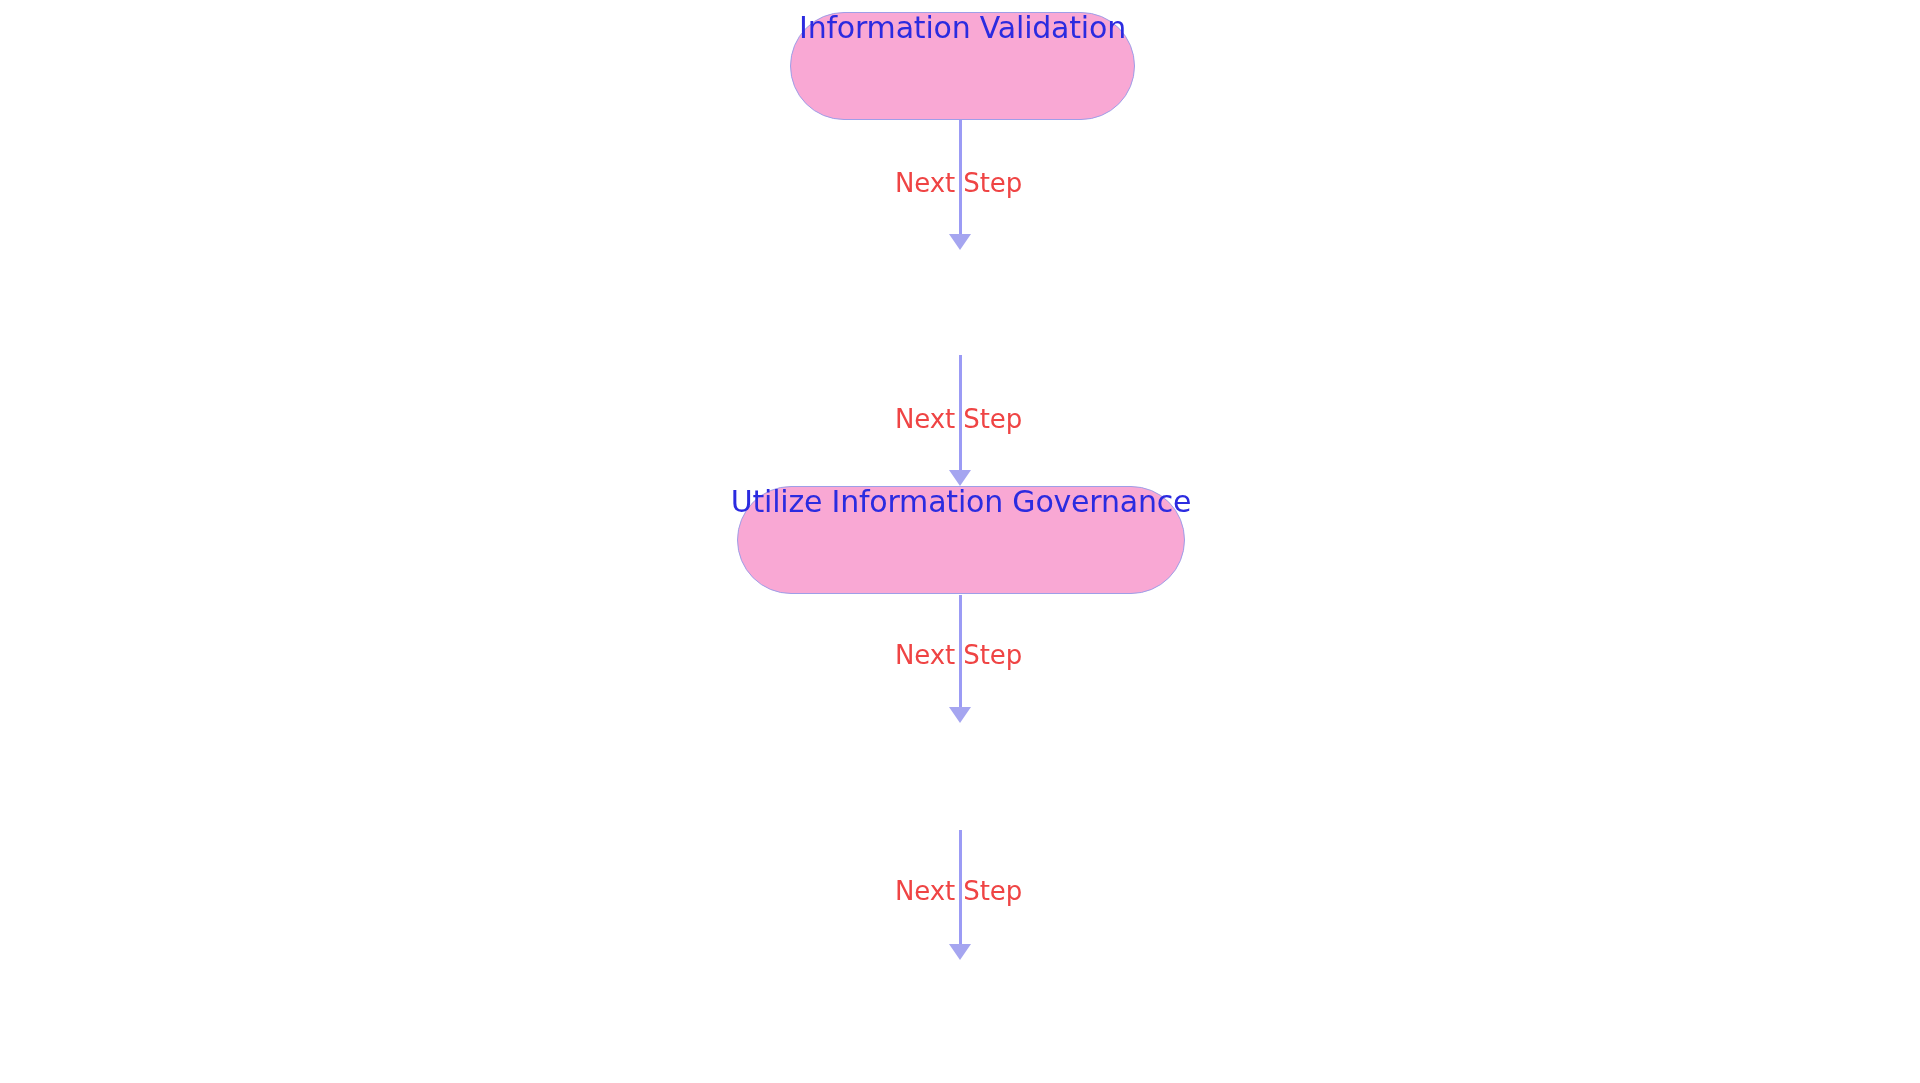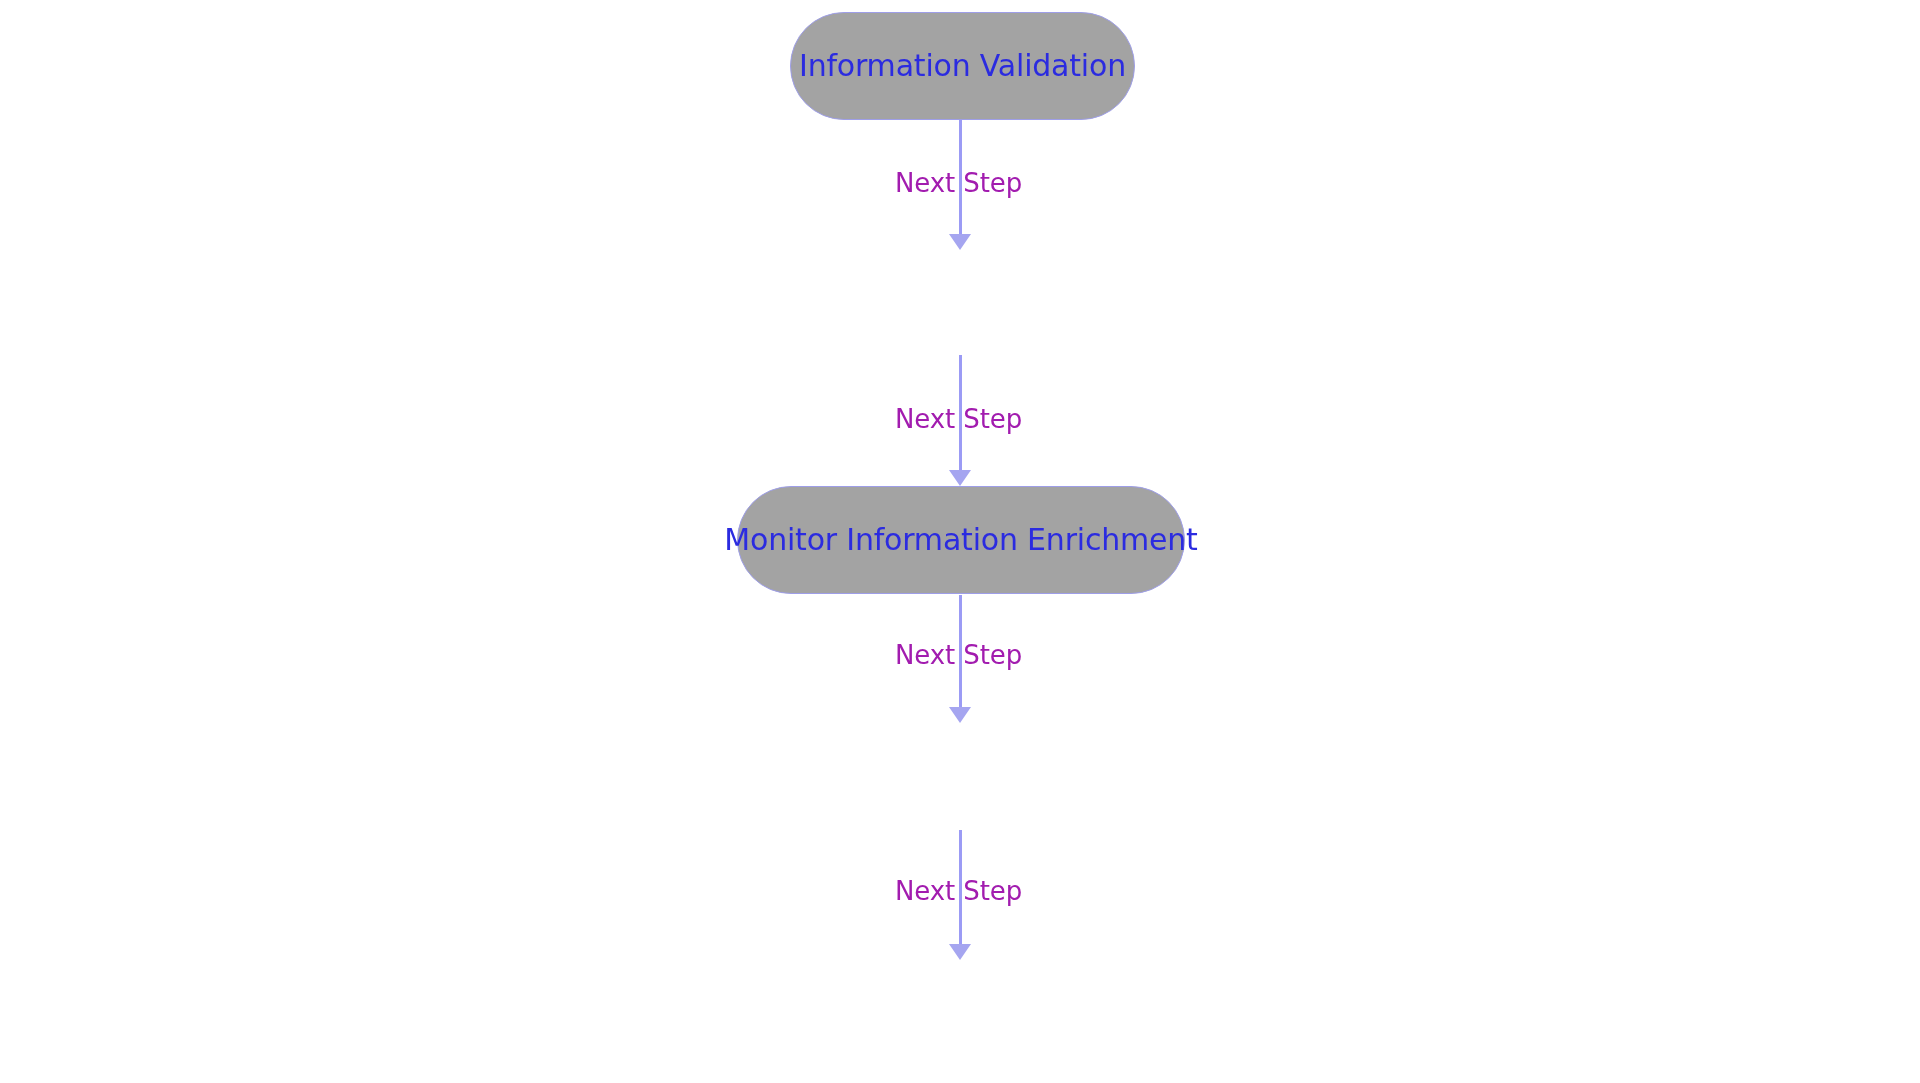--- a/index.html
+++ b/index.html
@@ -20,25 +20,25 @@
     width: 1920px;
     height: 1083px;
     background: #ffffff;
   }
 
   
   .node {
     position: absolute;
     box-sizing: border-box;
     height: 108px;
-    background: #a3a3a3;
+    background: #f9a8d4;
     border: 1.5px solid #9e9ee8;
     border-radius: 54px;
     display: flex;
-    align-items: center;
+    align-items: flex-start;
     justify-content: center;
     z-index: 3;
   }
   .node-label {
     color: #2b2be0;
     font-family: "DejaVu Sans", "Liberation Sans", sans-serif;
     font-size: 30px;
     font-weight: 400;
     letter-spacing: -0.2px;
     white-space: nowrap;
@@ -67,21 +67,21 @@
     position: absolute;
     left: -9.5px;
     width: 0;
     height: 0;
     border-left: 11px solid transparent;
     border-right: 11px solid transparent;
     border-top: 16px solid #a5a5f0;
   }
   .connector-label {
     position: absolute;
-    color: #a21caf;
+    color: #ef4444;
     font-family: "DejaVu Sans", "Liberation Sans", sans-serif;
     font-size: 26px;
     font-weight: 400;
     letter-spacing: -0.1px;
     white-space: nowrap;
     line-height: 1;
     z-index: 2;
   }
 
   
@@ -108,21 +108,21 @@
 <body>
 
 <div id="flowchart-canvas">
 
   <div class="node" id="node-0">
     <span class="node-label">Information Validation</span>
   </div>
 
 
   <div class="node" id="node-2">
-    <span class="node-label">Monitor Information Enrichment</span>
+    <span class="node-label">Utilize Information Governance</span>
   </div>
 
 
 
   <div class="connector" id="connector-0">
     <div class="connector-line"></div>
     <div class="connector-arrowhead"></div>
   </div>
   <span class="connector-label" style="left:895px; top:170px;">Next Step</span>
 

